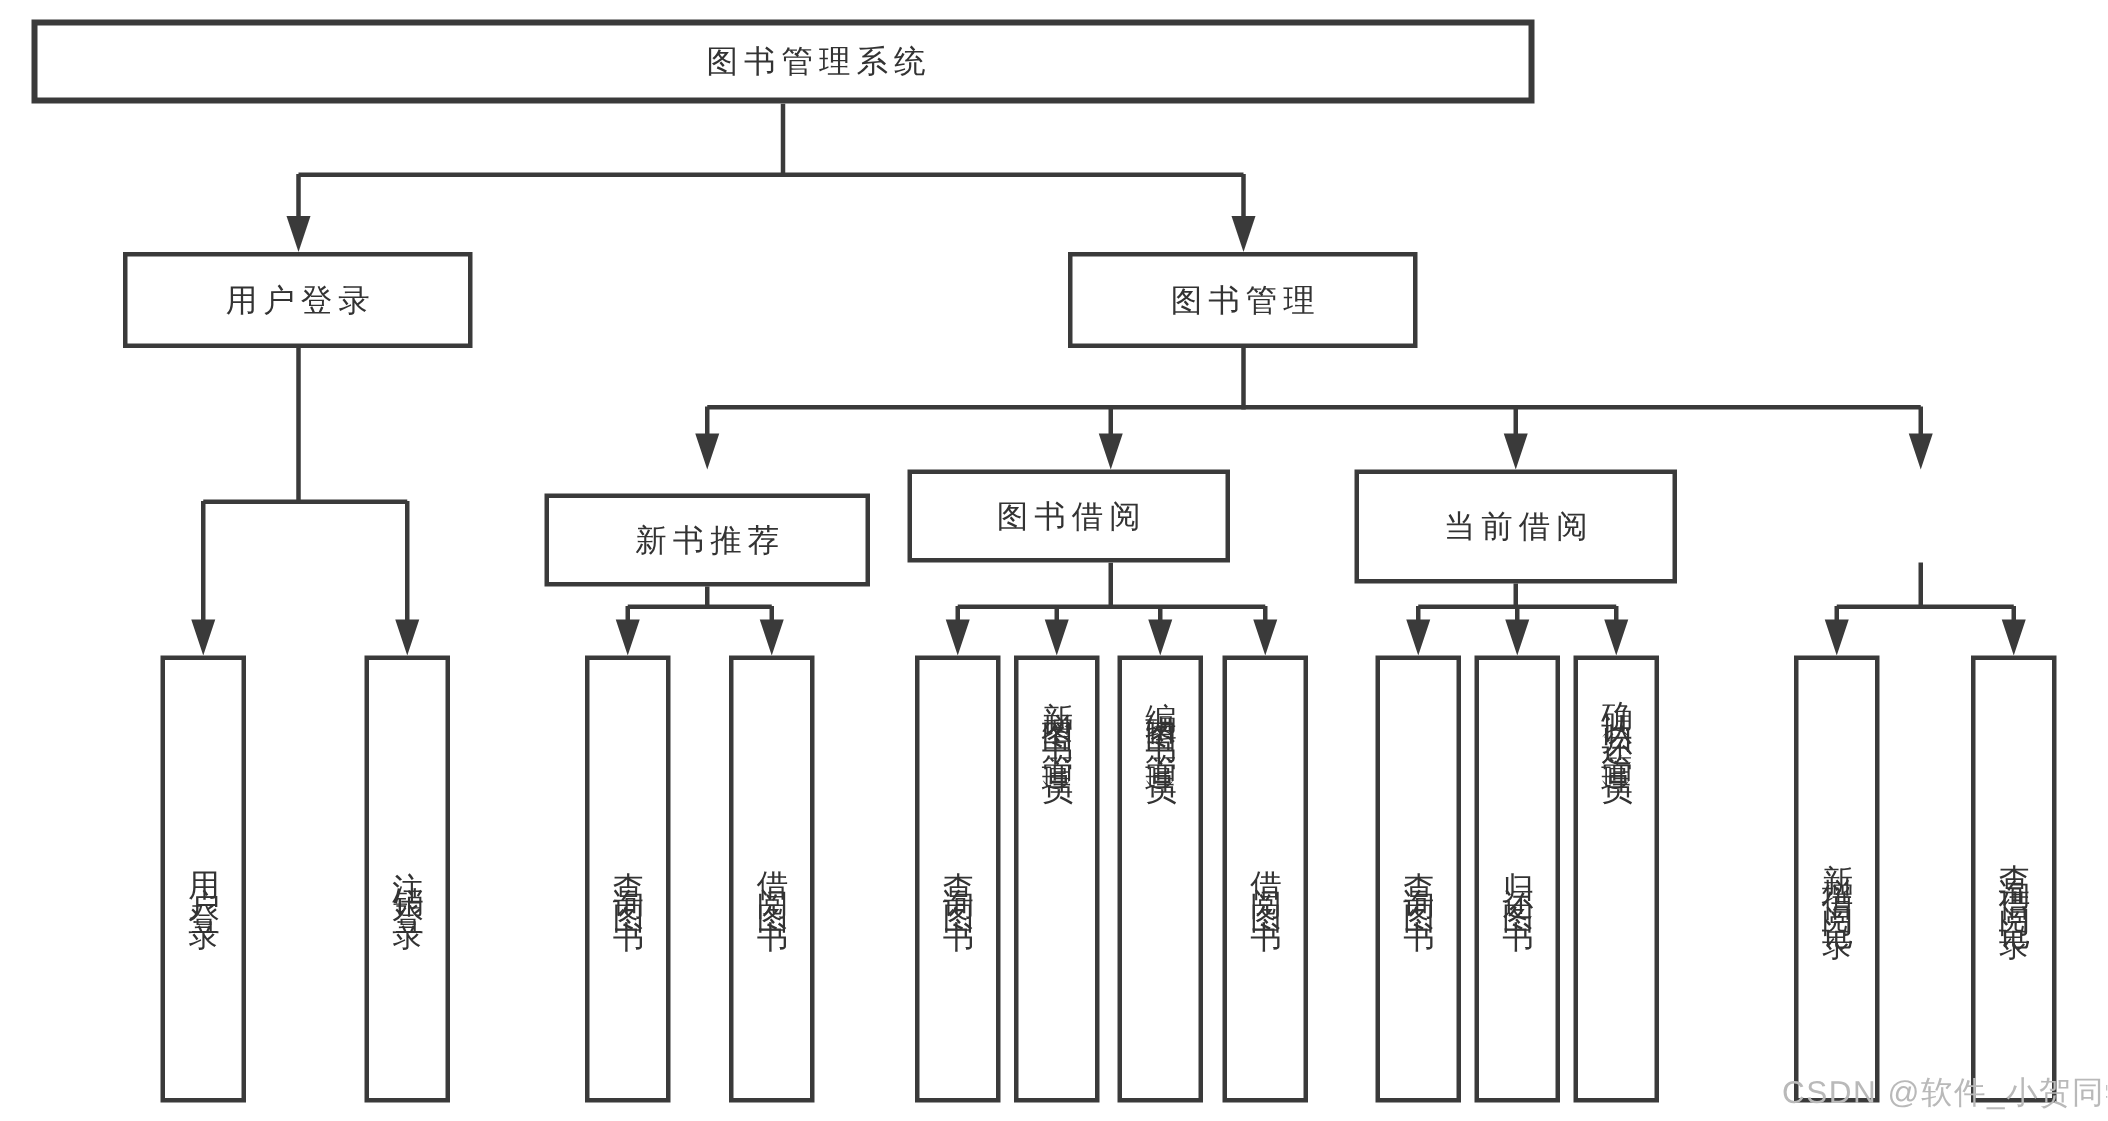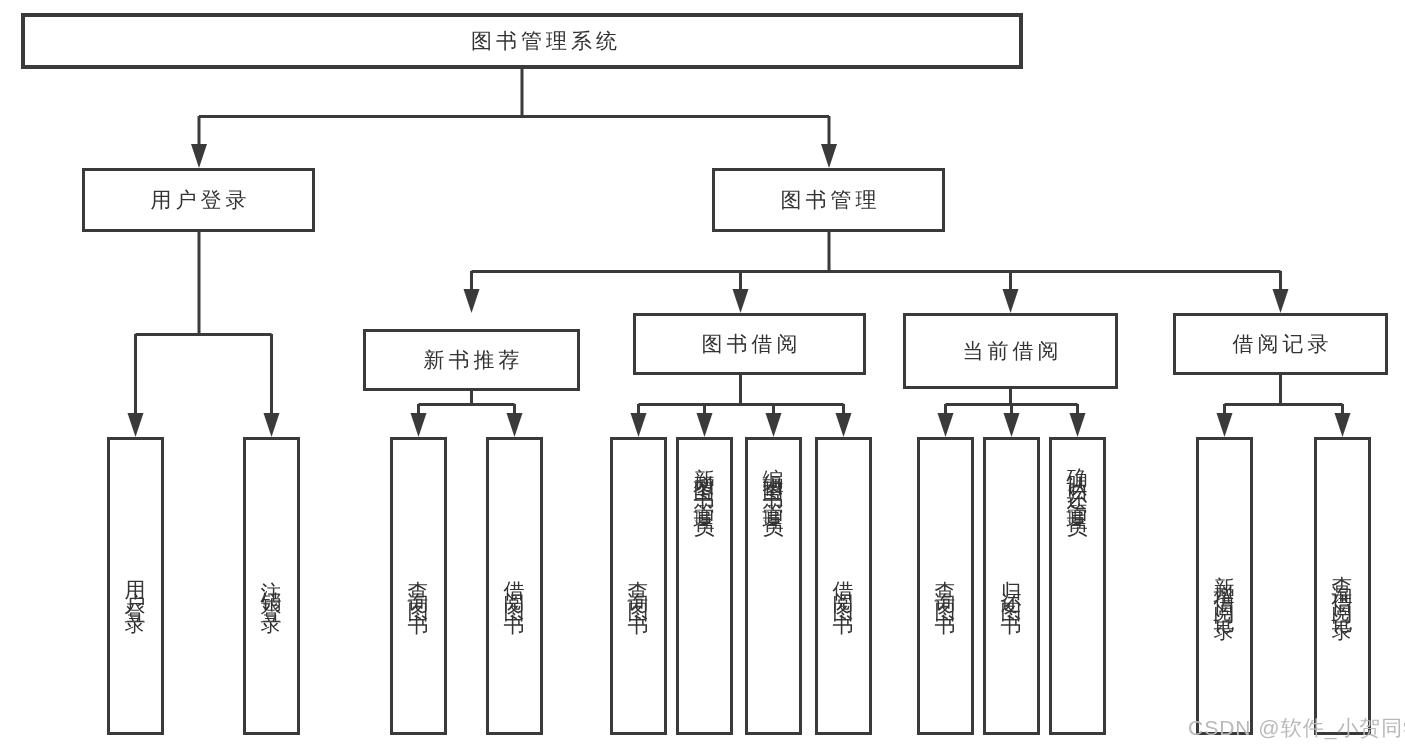--- a/index.html
+++ b/index.html
@@ -145,29 +145,26 @@
   <div class="box" style="left:82px; top:168px; width:233px; height:64px;">
     <span class="hlabel">用户登录</span>
   </div>
   <div class="box" style="left:712px; top:168px; width:233px; height:64px;">
     <span class="hlabel">图书管理</span>
   </div>
 
   <div class="box" style="left:363px; top:313px; width:217px; height:62px;margin-top:16px;">
     <span class="hlabel">新书推荐</span>
   </div>
-  <div class="box" style="left:633px; top:313px; width:233px; height:62px;">
+  <div class="box" style="left:605px; top:313px; width:215px; height:62px;">
     <span class="hlabel">图书借阅</span>
   </div>
   <div class="box" style="left:903px; top:313px; width:215px; height:76px;">
     <span class="hlabel">当前借阅</span>
   </div>
-  <div class="box" style="left:1173px; top:313px; width:215px; height:62px;">
-    <span class="hlabel">借阅记录</span>
-  </div>
 
   <div class="box vbox" style="left:107px; top:437px; width:57px; height:298px;">
     <span class="vlabel v4">用户登录</span>
   </div>
   <div class="box vbox" style="left:243px; top:437px; width:57px; height:298px;">
     <span class="vlabel v4">注销登录</span>
   </div>
 
   <div class="box vbox" style="left:390px; top:437px; width:57px; height:298px;">
     <span class="vlabel v4">查询图书</span>

